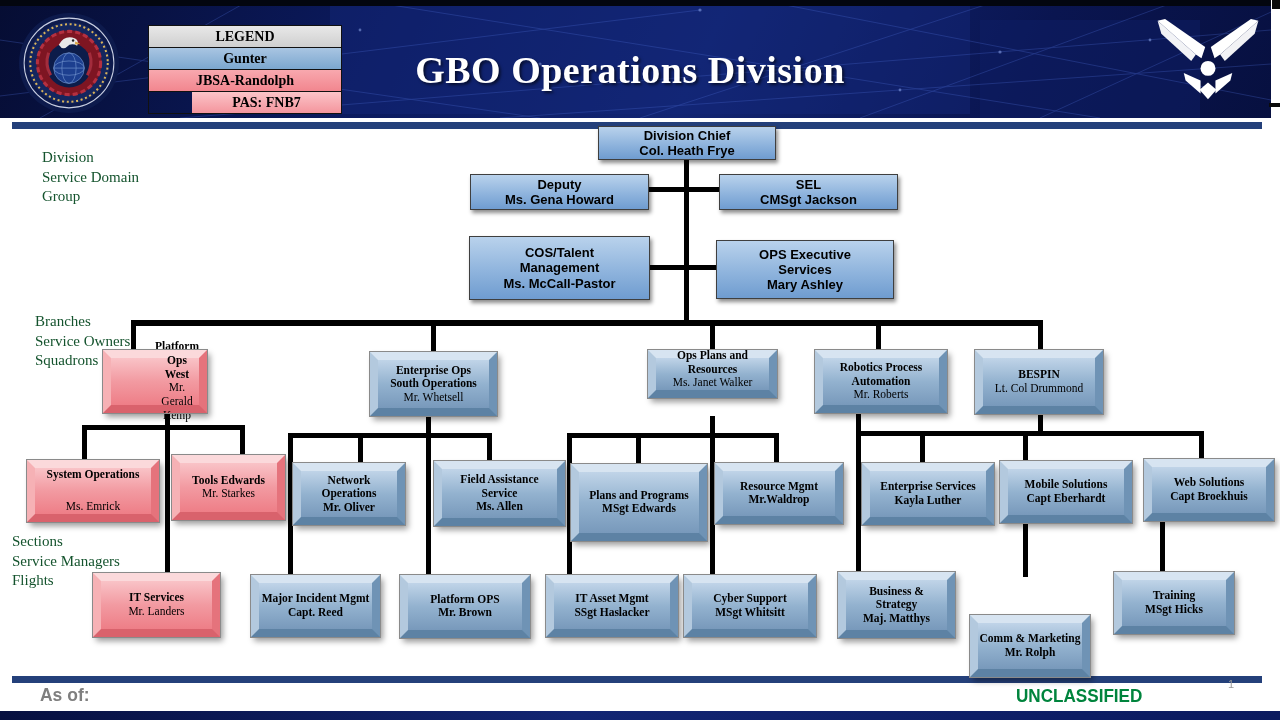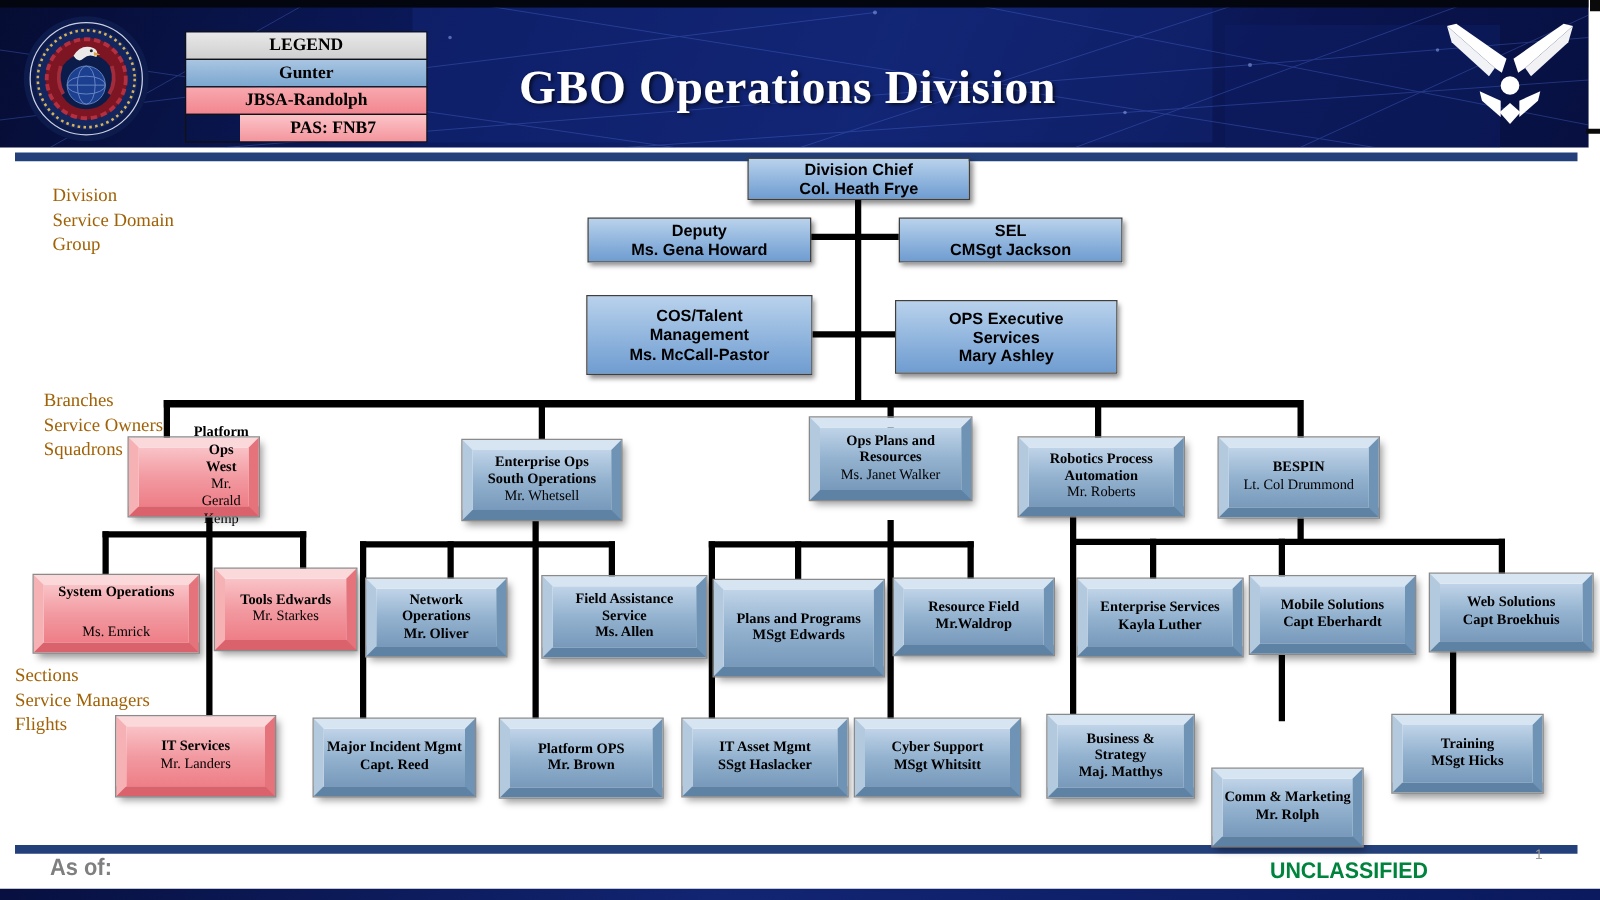--- a/index.html
+++ b/index.html
@@ -25,21 +25,21 @@
   .legend-row:last-child{border-bottom:none;margin-left:43px;}
   .lg-head{background:linear-gradient(180deg,#e8e8e8,#cfcfcf);}
   .lg-gunter{background:linear-gradient(180deg,#a9c5e2,#7ba7cf);}
   .lg-jbsa{background:linear-gradient(180deg,#f8a8ae,#f2868f);}
   .lg-pas{background:linear-gradient(180deg,#fbc4c8,#f4959d);}
   
   .navy-bar{position:absolute;background:#24407a;height:7px;}
   #bottom-strip{position:absolute;left:0;top:711px;width:1280px;height:9px;
                 background:linear-gradient(90deg,#071040,#122573 45%,#0b1a5e);}
   
-  .row-label{position:absolute;color:#a16207;font-size:15px;line-height:19.5px;white-space:nowrap;}
+  .row-label{position:absolute;color:#14532d;font-size:15px;line-height:19.5px;white-space:nowrap;}
   
   .obox{position:absolute;display:flex;flex-direction:column;justify-content:center;align-items:center;
         text-align:center;color:#000;box-sizing:border-box;z-index:3;}
   .obox .line{font-weight:bold;line-height:1.18;}
   .obox .name{font-weight:bold;line-height:1.2;}
   .obox .name.plain{font-weight:normal;}
   .flat{font-family:"Liberation Sans",sans-serif;font-size:13px;
         background:linear-gradient(180deg,#b9d2ec 0%,#8fb4dd 55%,#6f9cd0 100%);
         border:1.5px solid #3f3f3f;box-shadow:2px 3px 4px rgba(0,0,0,.45);}
   .bevel{font-family:"Liberation Serif",serif;font-size:11.5px;
@@ -214,21 +214,21 @@
       </div>
       <div class="obox bevel bevel-pink" style="left: 103px; top: 350px; width: 104px; height: 63px; padding-left: 44px;">
         <div class="line">Platform  Ops West</div>
         <div class="name plain">Mr. Gerald Kemp</div>
       </div>
       <div class="obox bevel bevel-blue" style="left: 370px; top: 352px; width: 127px; height: 64px;">
         <div class="line">Enterprise  Ops</div>
         <div class="line">South Operations</div>
         <div class="name plain">Mr. Whetsell</div>
       </div>
-      <div class="obox bevel bevel-blue" style="left: 648px; top: 334px; width: 129px; height: 66px;">
+      <div class="obox bevel bevel-blue" style="left: 648px; top: 350px; width: 129px; height: 48px; justify-content: flex-end;">
         <div class="line">Ops Plans and</div>
         <div class="line">Resources</div>
         <div class="name plain">Ms. Janet Walker</div>
       </div>
       <div class="obox bevel bevel-blue" style="left: 815px; top: 350px; width: 132px; height: 63px;">
         <div class="line">Robotics  Process</div>
         <div class="line">Automation</div>
         <div class="name plain">Mr. Roberts</div>
       </div>
       <div class="obox bevel bevel-blue" style="left: 975px; top: 350px; width: 128px; height: 64px;">
@@ -250,21 +250,21 @@
       <div class="obox bevel bevel-blue" style="left: 434px; top: 461px; width: 131px; height: 65px;">
         <div class="line">Field Assistance</div>
         <div class="line">Service</div>
         <div class="name">Ms. Allen</div>
       </div>
       <div class="obox bevel bevel-blue" style="left: 571px; top: 464px; width: 136px; height: 77px;">
         <div class="line">Plans and  Programs</div>
         <div class="name">MSgt Edwards</div>
       </div>
       <div class="obox bevel bevel-blue" style="left: 715px; top: 463px; width: 128px; height: 61px;">
-        <div class="line">Resource Field</div>
+        <div class="line">Resource Mgmt</div>
         <div class="name">Mr.Waldrop</div>
       </div>
       <div class="obox bevel bevel-blue" style="left: 862px; top: 463px; width: 132px; height: 62px;">
         <div class="line">Enterprise  Services</div>
         <div class="name">Kayla  Luther</div>
       </div>
       <div class="obox bevel bevel-blue" style="left: 1000px; top: 461px; width: 132px; height: 62px;">
         <div class="line">Mobile  Solutions</div>
         <div class="name">Capt Eberhardt</div>
       </div>

